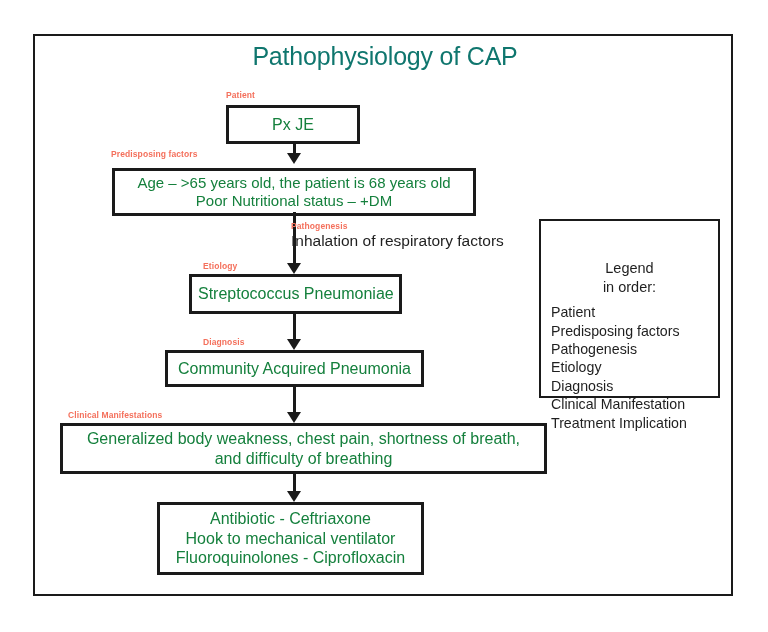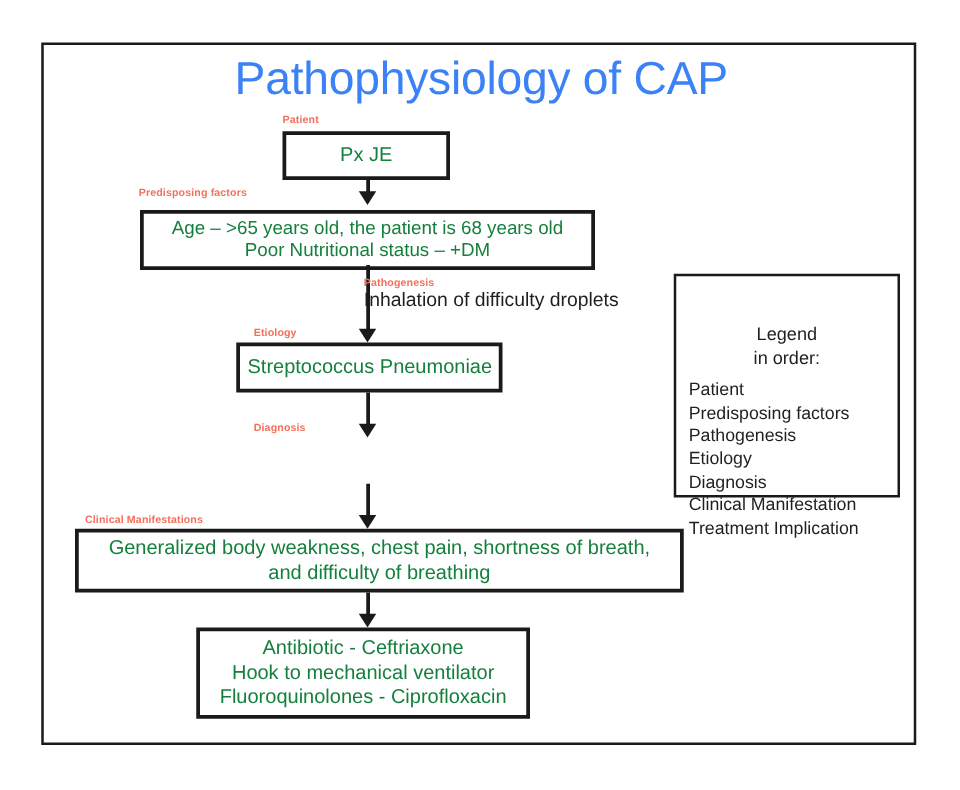--- a/index.html
+++ b/index.html
@@ -26,22 +26,22 @@
     box-sizing: border-box;
   }
 
   
   #title {
     position: absolute;
     left: 0;
     top: 6px;
     width: 700px;
     text-align: center;
-    font-size: 37px;
-    color: #3b82f6;
+    font-size: 25px;
+    color: #0f766e;
     letter-spacing: -0.2px;
     white-space: nowrap;
   }
 
   
   .tag {
     position: absolute;
     font-size: 8.5px;
     font-weight: bold;
     color: #f4705c;
@@ -154,37 +154,42 @@
     </div>
   </div>
 
   <div class="arrow" style="left:252px; top:176px; width:14px; height:62px;">
     <div class="shaft" style="height:52px;"></div>
     <div class="head"></div>
   </div>
 
   <div class="tag" style="left:256px; top:185px;">Pathogenesis</div>
 
-  <div class="freetext" style="left:256px; top:196px;">Inhalation of difficulty droplets</div>
+  <div class="freetext" style="left:256px; top:196px;">Inhalation of respiratory factors</div>
 
   <div class="tag" style="left:168px; top:225px;">Etiology</div>
 
   <div class="node" style="left:154px; top:238px; width:213px; height:40px; font-size:16px;">
     <div class="lines">
       <span class="ln">Streptococcus Pneumoniae</span>
     </div>
   </div>
 
   <div class="arrow" style="left:252px; top:278px; width:14px; height:36px;">
     <div class="shaft" style="height:26px;"></div>
     <div class="head"></div>
   </div>
 
   <div class="tag" style="left:168px; top:301px;">Diagnosis</div>
 
+  <div class="node" style="left:130px; top:314px; width:259px; height:37px; font-size:16px;">
+    <div class="lines">
+      <span class="ln">Community Acquired Pneumonia</span>
+    </div>
+  </div>
 
   <div class="arrow" style="left:252px; top:351px; width:14px; height:36px;">
     <div class="shaft" style="height:26px;"></div>
     <div class="head"></div>
   </div>
 
   <div class="tag" style="left:33px; top:374px;">Clinical Manifestations</div>
 
   <div class="node" style="left:25px; top:387px; width:487px; height:51px; font-size:16px;">
     <div class="lines">

